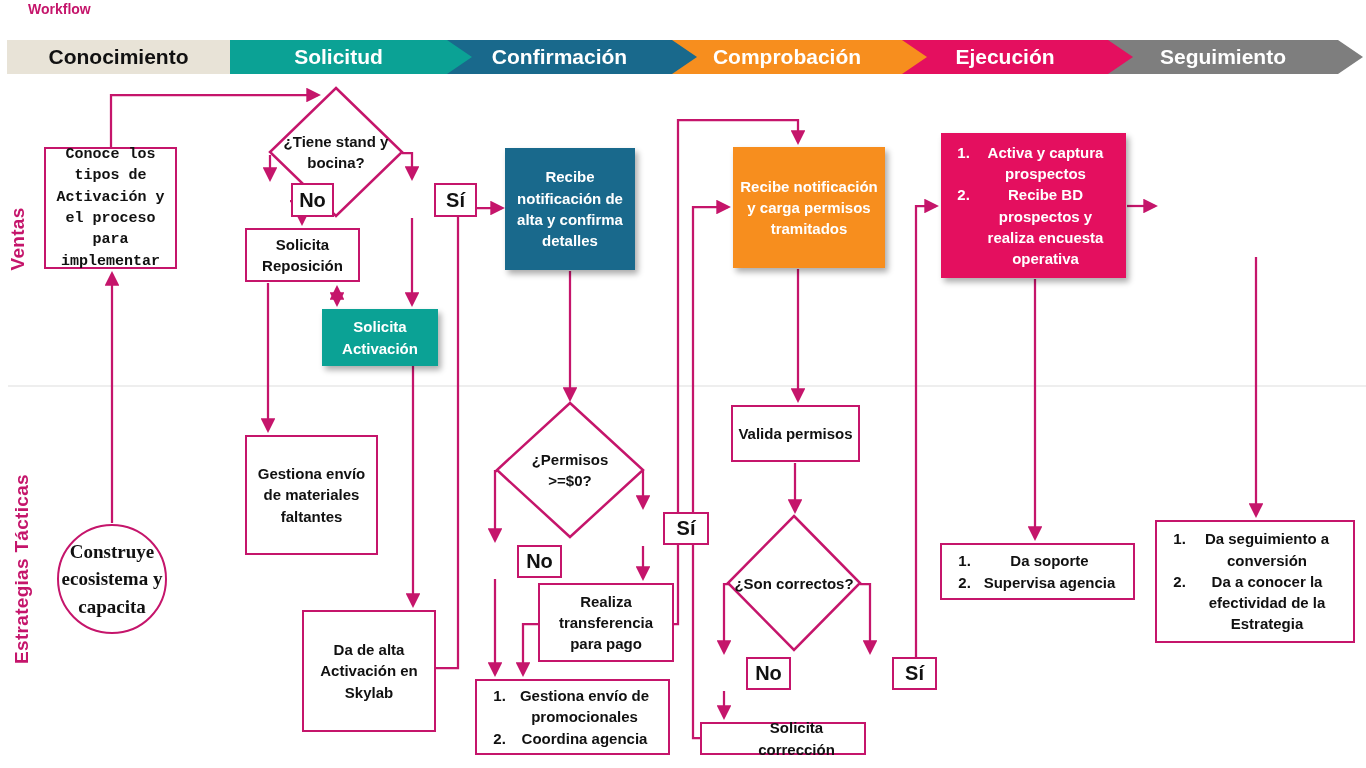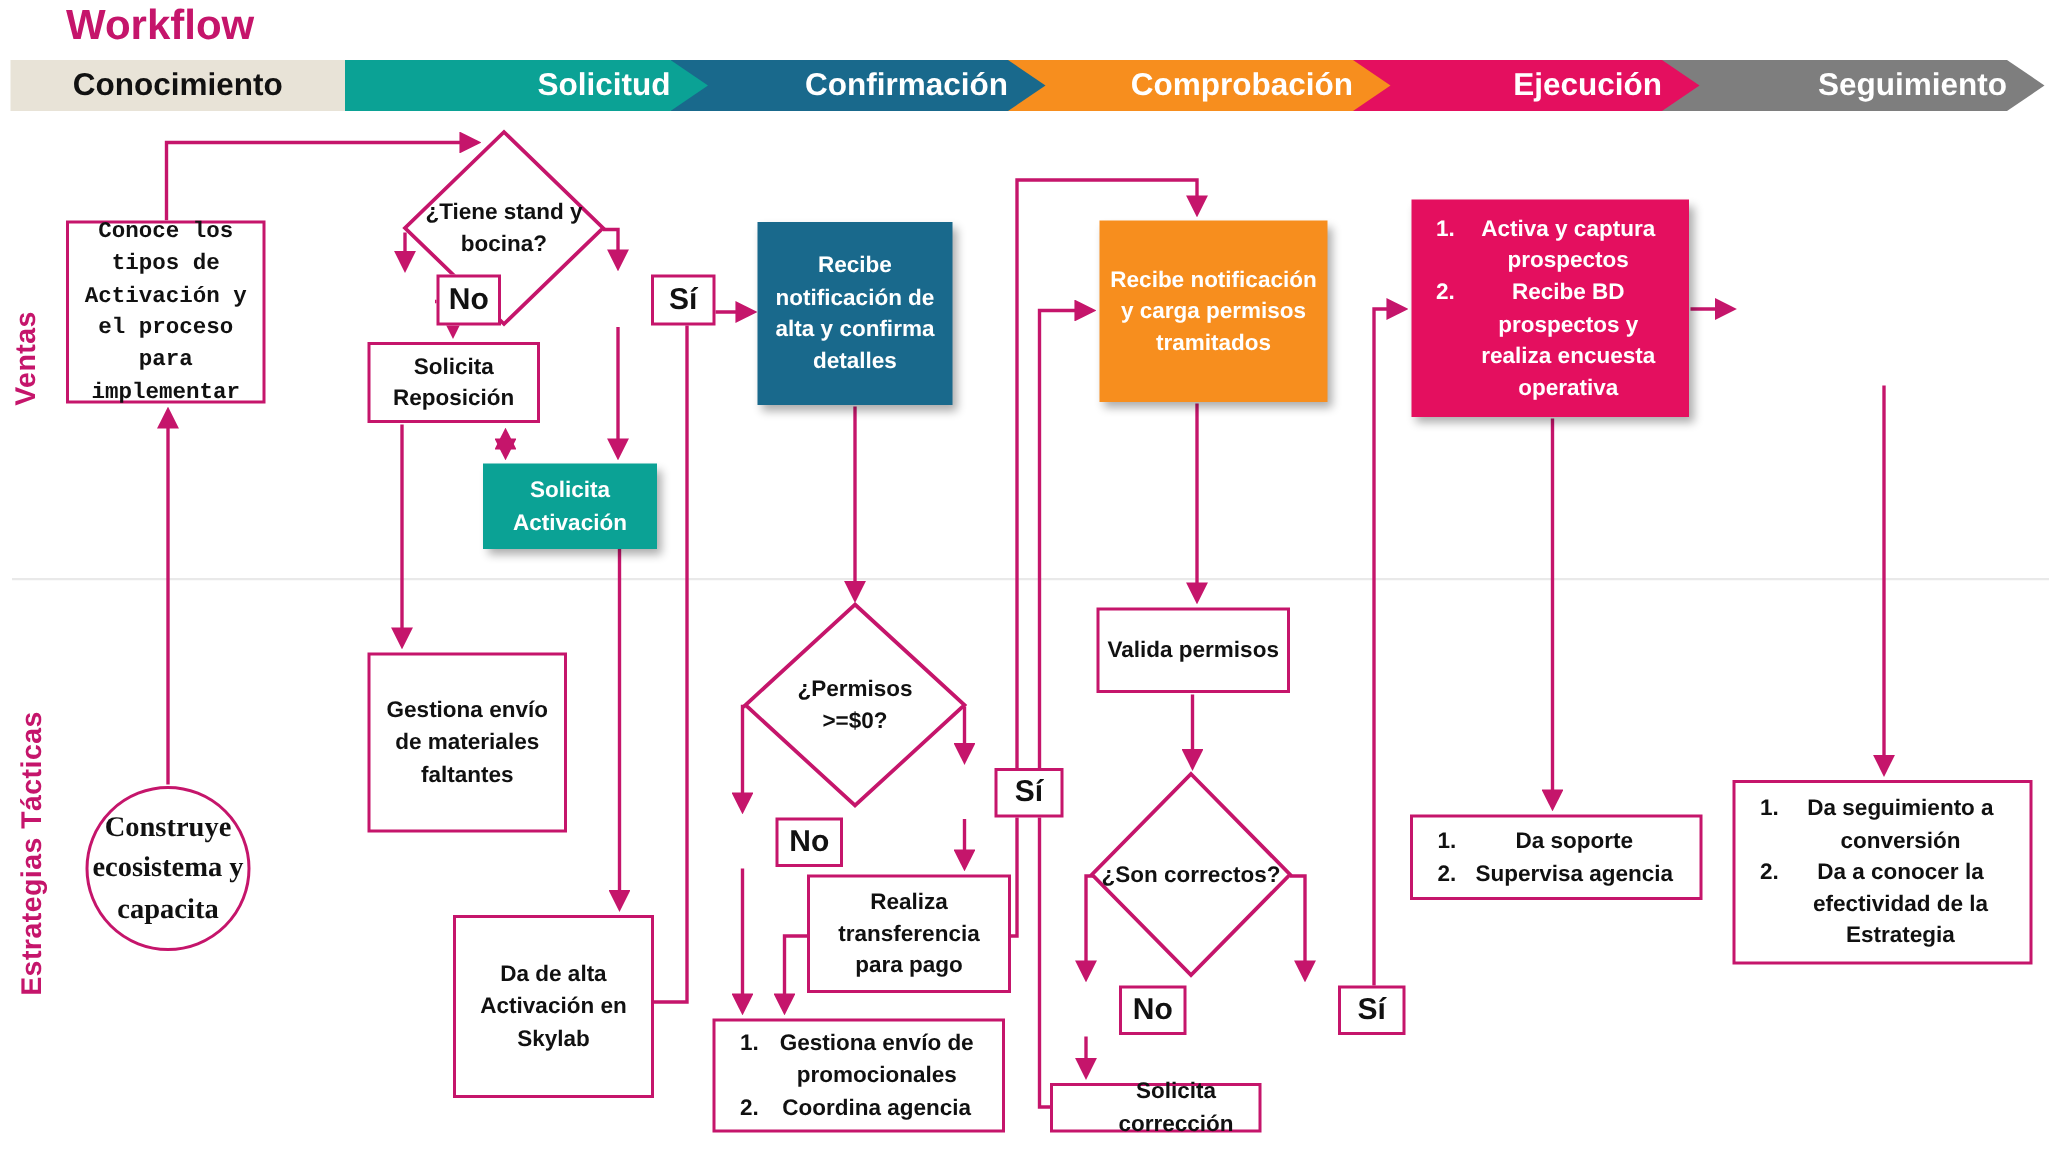--- a/index.html
+++ b/index.html
@@ -4,24 +4,24 @@
 <style>
   :root{
     --mag:#C5156B;
     --ink:#111;
   }
   html,body{margin:0;padding:0;background:#fff;}
   .canvas{
     position:relative;width:1366px;height:768px;background:#fff;overflow:hidden;
     font-family:"Liberation Sans","DejaVu Sans",sans-serif;font-weight:bold;color:var(--ink);
   }
-  .title{position:absolute;left:44px;top:1px;font-size:28px;color:var(--mag);z-index:3;}
+  .title{position:absolute;left:28px;top:1px;font-size:14px;color:var(--mag);z-index:3;}
   svg.diagram{position:absolute;left:0;top:0;z-index:1;}
   .hlabel{position:absolute;top:40px;height:34px;line-height:34px;text-align:center;font-size:21px;z-index:2;}
-  .hlabel.light{color:#fff;text-align:right;}
+  .hlabel.light{color:#fff;}
   .hlabel.dark{color:#111;}
   .lane-label{position:absolute;color:var(--mag);font-size:19px;text-align:center;z-index:2;
     transform:rotate(-90deg);transform-origin:center;letter-spacing:.3px;white-space:nowrap;}
   .box{position:absolute;background:#fff;border:2.5px solid var(--mag);box-sizing:border-box;
     display:flex;align-items:center;justify-content:center;text-align:center;
     font-size:15px;line-height:1.42;padding:3px 5px;z-index:2;}
   .box.filled{border:none;color:#fff;box-shadow:3px 4px 6px rgba(0,0,0,.33);}
   .box.yn{font-size:20px;margin-left:44px;}
   .circle{position:absolute;background:#fff;border:2.5px solid var(--mag);border-radius:50%;
     box-sizing:border-box;display:flex;align-items:center;justify-content:center;
@@ -129,21 +129,21 @@
   <div class="box" style="left:475px;top:679px;width:195px;height:76px;">
     <ol class="nl inner">
       <li>Gestiona envío de promocionales</li>
       <li>Coordina agencia</li>
     </ol>
   </div>
   <div class="box" style="left:731px;top:405px;width:129px;height:57px;">Valida permisos</div>
   <div class="dlabel" style="left:734px;top:548px;width:120px;height:70px;">¿Son correctos?</div>
   <div class="box yn" style="left:702px;top:657px;width:45px;height:33px;">No</div>
   <div class="box yn" style="left:848px;top:657px;width:45px;height:33px;">Sí</div>
-  <div class="box" style="left:700px;top:722px;width:141px;height:33px;padding-left:32px;">Solicita corrección</div>
+  <div class="box" style="left:700px;top:722px;width:166px;height:33px;padding-left:32px;">Solicita corrección</div>
   <div class="box" style="left:940px;top:543px;width:195px;height:57px;">
     <ol class="nl inner">
       <li>Da soporte</li>
       <li>Supervisa agencia</li>
     </ol>
   </div>
   <div class="box" style="left:1155px;top:520px;width:200px;height:123px;">
     <ol class="nl inner">
       <li>Da seguimiento a conversión</li>
       <li>Da a conocer la efectividad de la Estrategia</li>

